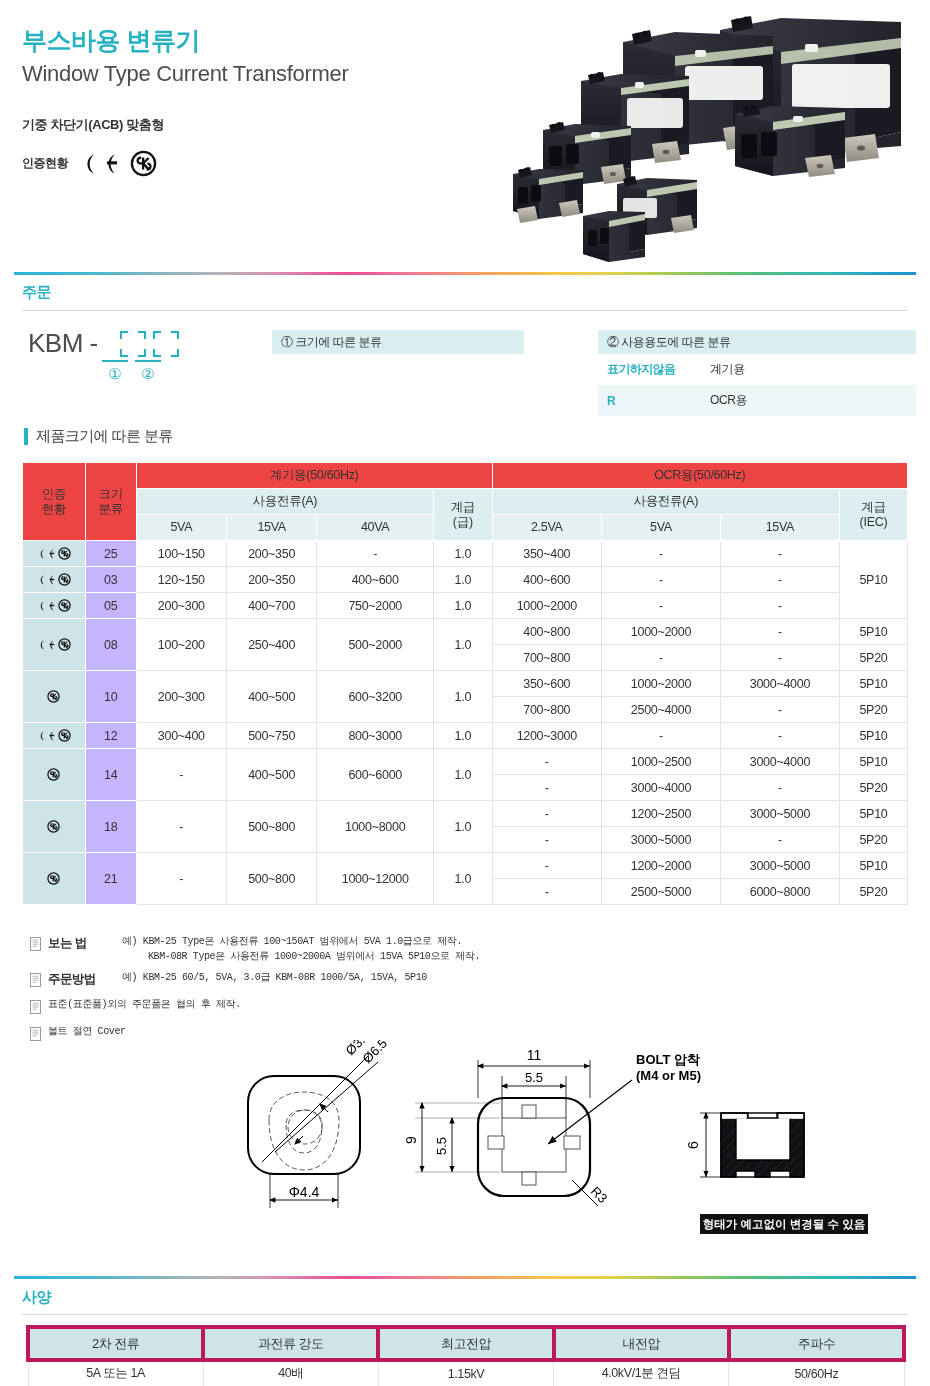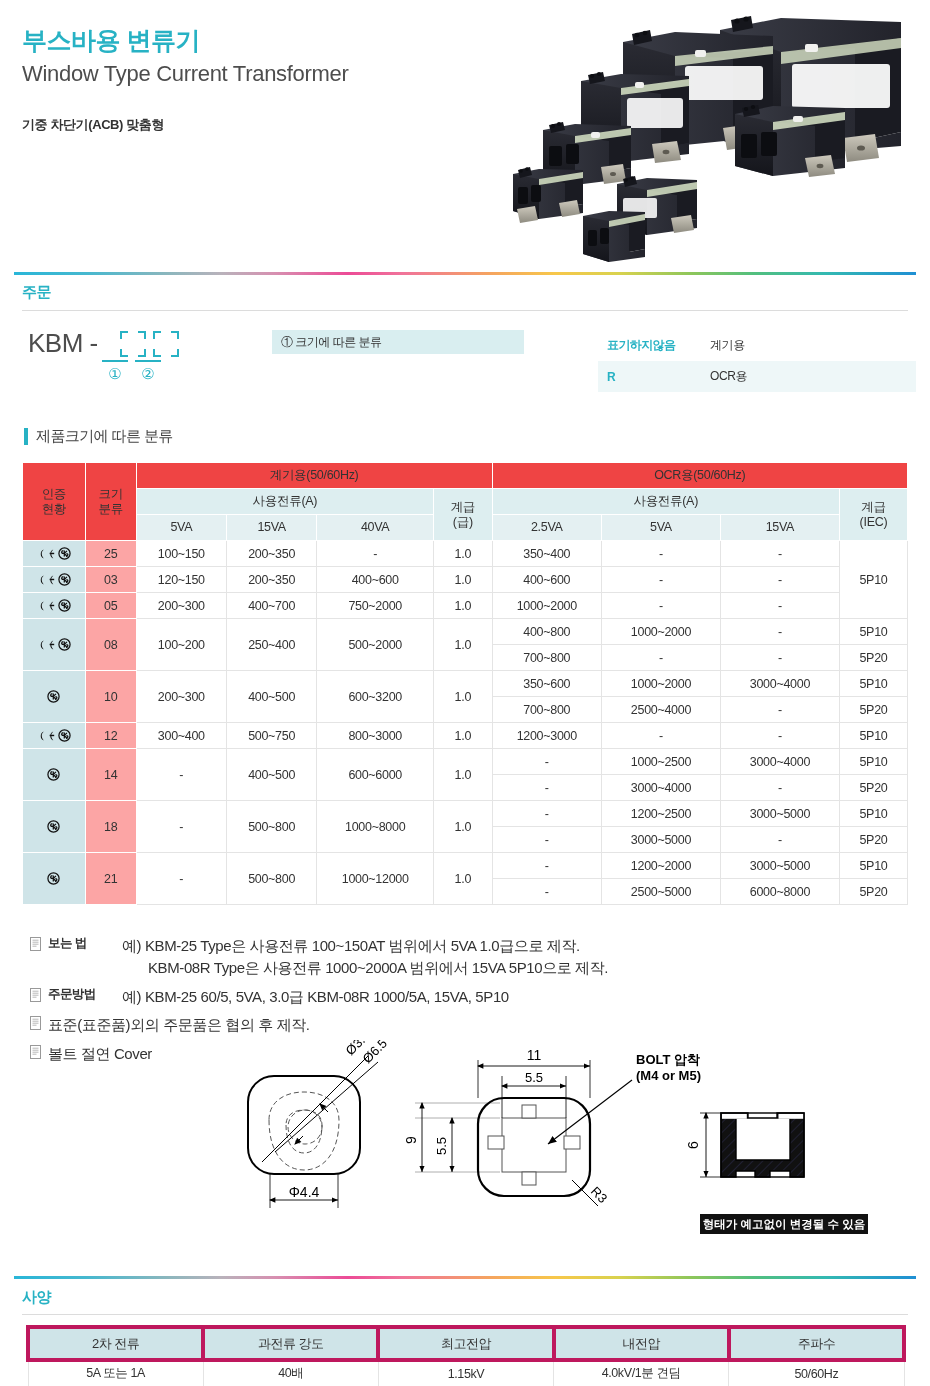--- a/index.html
+++ b/index.html
@@ -111,37 +111,37 @@
     border: 1px solid #ffffff;
     font-size: 12.5px; text-align: center; color: #333;
     letter-spacing: -0.3px; font-weight: normal;
     padding: 0;
   }
   table.main th { background: #ef4444; height: 26px; line-height: 1.15; }
   table.main th.tier2 { background: #ddeef0; }
   table.main th.tier3 { background: #e4f0f2; }
   table.main td { background: #ffffff; height: 26px; }
   table.main td.certcol { background: #cfe4e8; }
-  table.main td.sizecol { background: #fca5a5; }
+  table.main td.sizecol { background: #c4b5fd; }
   .cellpad { line-height: 1.2; }
   .certcell { display: flex; align-items: center; justify-content: center; gap: 2px; }
 
   
   table.main tbody td { border-color: #e4e4e4; }
   table.main tbody td.certcol, table.main tbody td.sizecol { border-color: #ffffff; }
 
   
   .notes { position: absolute; left: 30px; top: 935px; width: 700px; }
   .note { display: flex; align-items: flex-start; margin-bottom: 7px; }
   .note-ico { width: 18px; flex: 0 0 18px; padding-top: 2px; }
   .note-label {
     font-size: 12.5px; font-weight: bold; color: #333;
     width: 74px; flex: 0 0 74px; letter-spacing: -0.6px;
   }
-  .note-body { font-size: 15px; color: #333; letter-spacing: -0.4px; line-height: 1.45; }
+  .note-body { font-size: 10px; color: #333; letter-spacing: -0.4px; line-height: 1.45; font-family: Liberation Mono, monospace; }
 
   
   .drawings { position: absolute; left: 200px; top: 1040px; width: 700px; height: 215px; }
 
   
   table.spec {
     position: absolute; left: 26px; top: 1325px; width: 880px;
     border-collapse: collapse; table-layout: fixed;
   }
   table.spec th {
@@ -157,20 +157,35 @@
 </style>
 </head>
 <body>
 
 <div class="page">
 
   <div class="hdr">
     <div class="hdr-ko">부스바용 변류기</div>
     <div class="hdr-en">Window Type Current Transformer</div>
     <div class="hdr-sub">기중 차단기(ACB) 맞춤형</div>
+    <div class="cert-row">
+      <span class="cert-label">인증현황</span>
+      <svg class="ce-mark" width="44" height="26" viewBox="0 0 44 26">
+        <path d="M17 3.2 A10.6 10.6 0 0 0 17 22.8 A13.2 13.2 0 0 1 17 3.2 Z" fill="#111"></path>
+        <path d="M38 3.2 A10.6 10.6 0 0 0 38 22.8 A13.2 13.2 0 0 1 38 3.2 Z" fill="#111"></path>
+        <rect x="30" y="10.3" width="10" height="3.1" fill="#111"></rect>
+      </svg>
+      <svg class="kc-mark" width="27" height="27" viewBox="0 0 27 27">
+        <circle cx="13.5" cy="13.5" r="11.6" fill="none" stroke="#111" stroke-width="2.3"></circle>
+        <path d="M11.2 7.6 C6.8 7.6 6.3 13.4 10.6 13.4" fill="none" stroke="#111" stroke-width="2.3"></path>
+        <path d="M9.6 13.3 h3.4 M13.1 7.4 v12.2" stroke="#111" stroke-width="2.3" fill="none"></path>
+        <path d="M13.2 13.3 L18.6 8.0 M13.2 13.6 L18.8 19.4" stroke="#111" stroke-width="2.3" fill="none"></path>
+        <path d="M16.6 19.5 C21.4 19.5 21.8 13.6 17.4 13.6" fill="none" stroke="#111" stroke-width="2.3"></path>
+      </svg>
+    </div>
   </div>
 
   <svg class="photo" viewBox="0 0 410 258">
     <defs>
       <linearGradient id="bodyG" x1="0" y1="0" x2="0" y2="1">
         <stop offset="0" stop-color="#2a2b33"></stop>
           <stop offset="1" stop-color="#14151b"></stop>
       </linearGradient>
       <linearGradient id="topG" x1="0" y1="0" x2="1" y2="0">
         <stop offset="0" stop-color="#3a3c46"></stop>
@@ -322,20 +337,21 @@
       <span class="circnum">①</span>
       <span class="circnum">②</span>
     </div>
   </div>
 
   <div class="cls-panel" style="left:272px; top:330px; width:252px;">
     <div class="cls-head">① 크기에 따른 분류</div>
   </div>
 
   <div class="cls-panel" style="left:598px; top:330px; width:318px;">
+    <div class="cls-head">② 사용용도에 따른 분류</div>
     <div class="cls-row">
       <span class="cls-key">표기하지않음</span>
       <span class="cls-val">계기용</span>
     </div>
     <div class="cls-row alt">
       <span class="cls-key">R</span>
       <span class="cls-val">OCR용</span>
     </div>
   </div>
 

